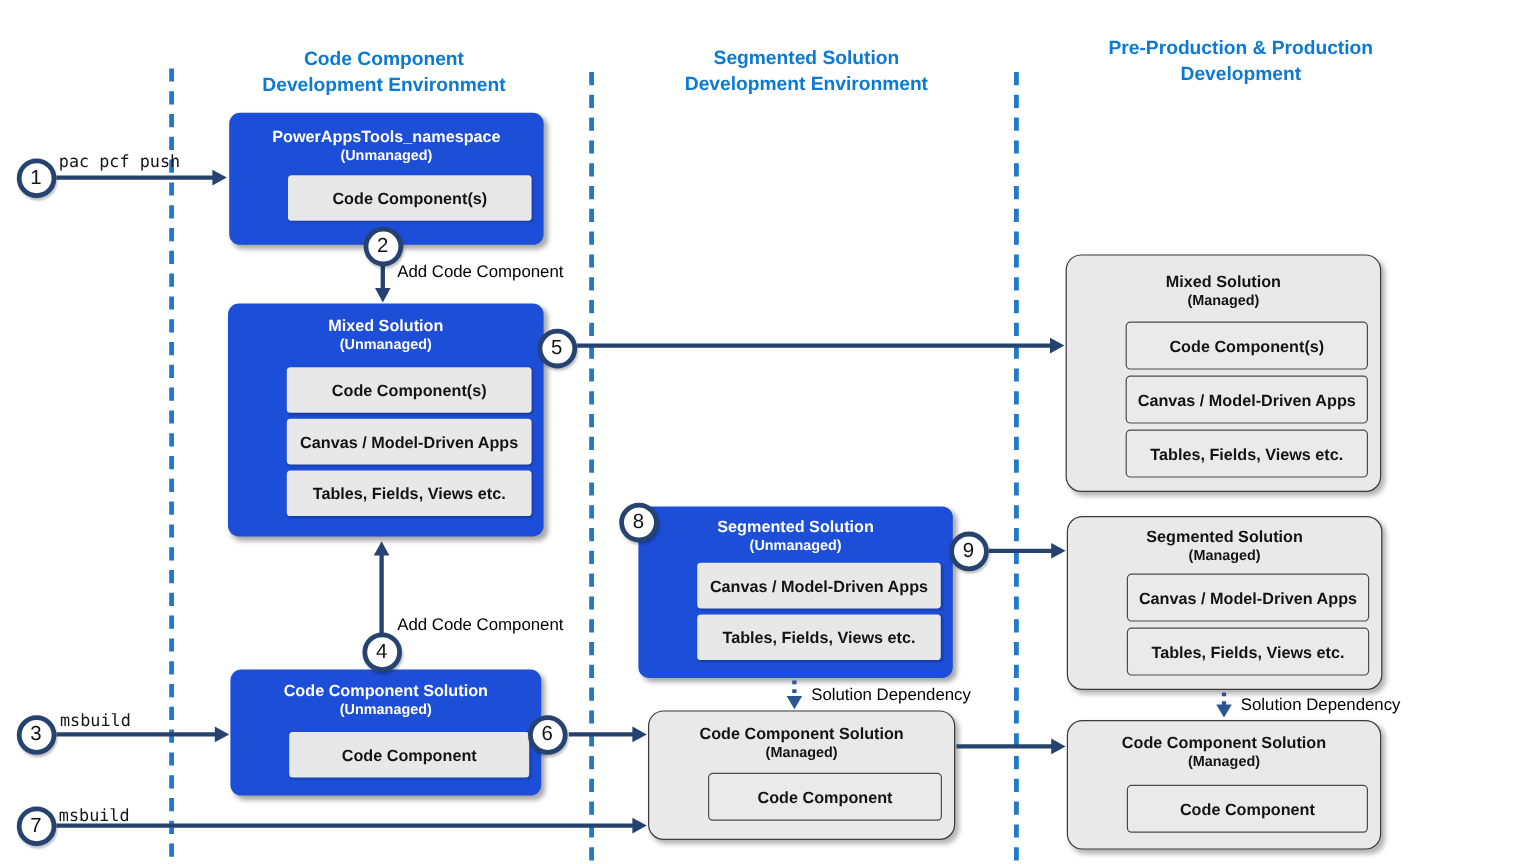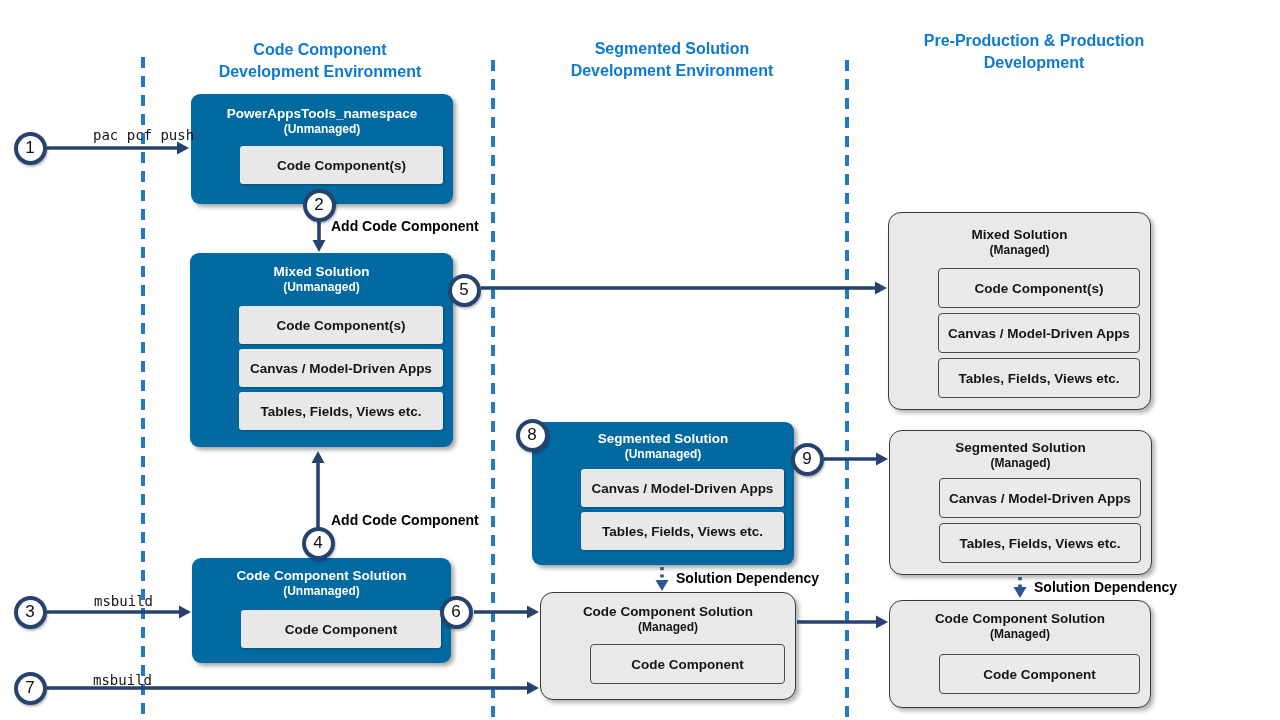--- a/index.html
+++ b/index.html
@@ -9,21 +9,21 @@
   }
   .layer{position:absolute;left:0;top:0;z-index:3;}
   .lane-header{
     position:absolute;z-index:2;width:320px;text-align:center;
     color:#0C79D3;font-weight:700;font-size:16px;line-height:22px;
   }
   .box{
     position:absolute;z-index:1;box-sizing:border-box;display:flex;flex-direction:column;
   }
   .box.purple{
-    background:#0369a1;color:#ffffff;border-radius:9px;
+    background:#1d4ed8;color:#ffffff;border-radius:9px;
     box-shadow:3px 3px 4px rgba(0,0,0,0.35);
   }
   .box.gray{
     background:#E9E9E9;color:#141414;border:1.6px solid #3B3B3B;border-radius:13px;
     box-shadow:3px 3px 4px rgba(0,0,0,0.3);
   }
   .box-title{text-align:center;font-weight:700;font-size:13.5px;line-height:17px;}
   .box-subtitle{text-align:center;font-weight:700;font-size:12px;line-height:15px;}
   .items{display:flex;flex-direction:column;gap:5px;padding:0 10px;margin-left:39px;}
   .item{
@@ -34,24 +34,24 @@
   .gray .item{background:#EAEAEA;border:1.3px solid #4B4B4B;border-radius:4px;box-shadow:none;}
   .step{
     position:absolute;z-index:6;width:33px;height:33px;border-radius:50%;
     background:#ffffff;border:4px solid #26436F;box-sizing:border-box;
     display:flex;align-items:center;justify-content:center;
     font-size:17px;font-weight:500;color:#111;box-shadow:1px 2px 2px rgba(0,0,0,0.25);
   }
   .cmd{
     position:absolute;z-index:5;color:#141414;
     font-family:"DejaVu Sans Mono","Liberation Mono",monospace;
-    font-size:14px;line-height:19.5px;white-space:nowrap;margin-left:44px;
+    font-size:14px;line-height:19.5px;white-space:nowrap;
   }
   .arrow-label{
-    position:absolute;z-index:5;color:#000;font-weight:700;font-size:14px;white-space:nowrap;
+    position:absolute;z-index:5;color:#000;font-weight:400;font-size:14px;white-space:nowrap;
   }
 </style>
 </head>
 <body>
 
 <div class="stage">
 
   <div class="lane-header" style="left:160px;top:39px;">
     <div>Code Component</div>
     <div>Development Environment</div>

